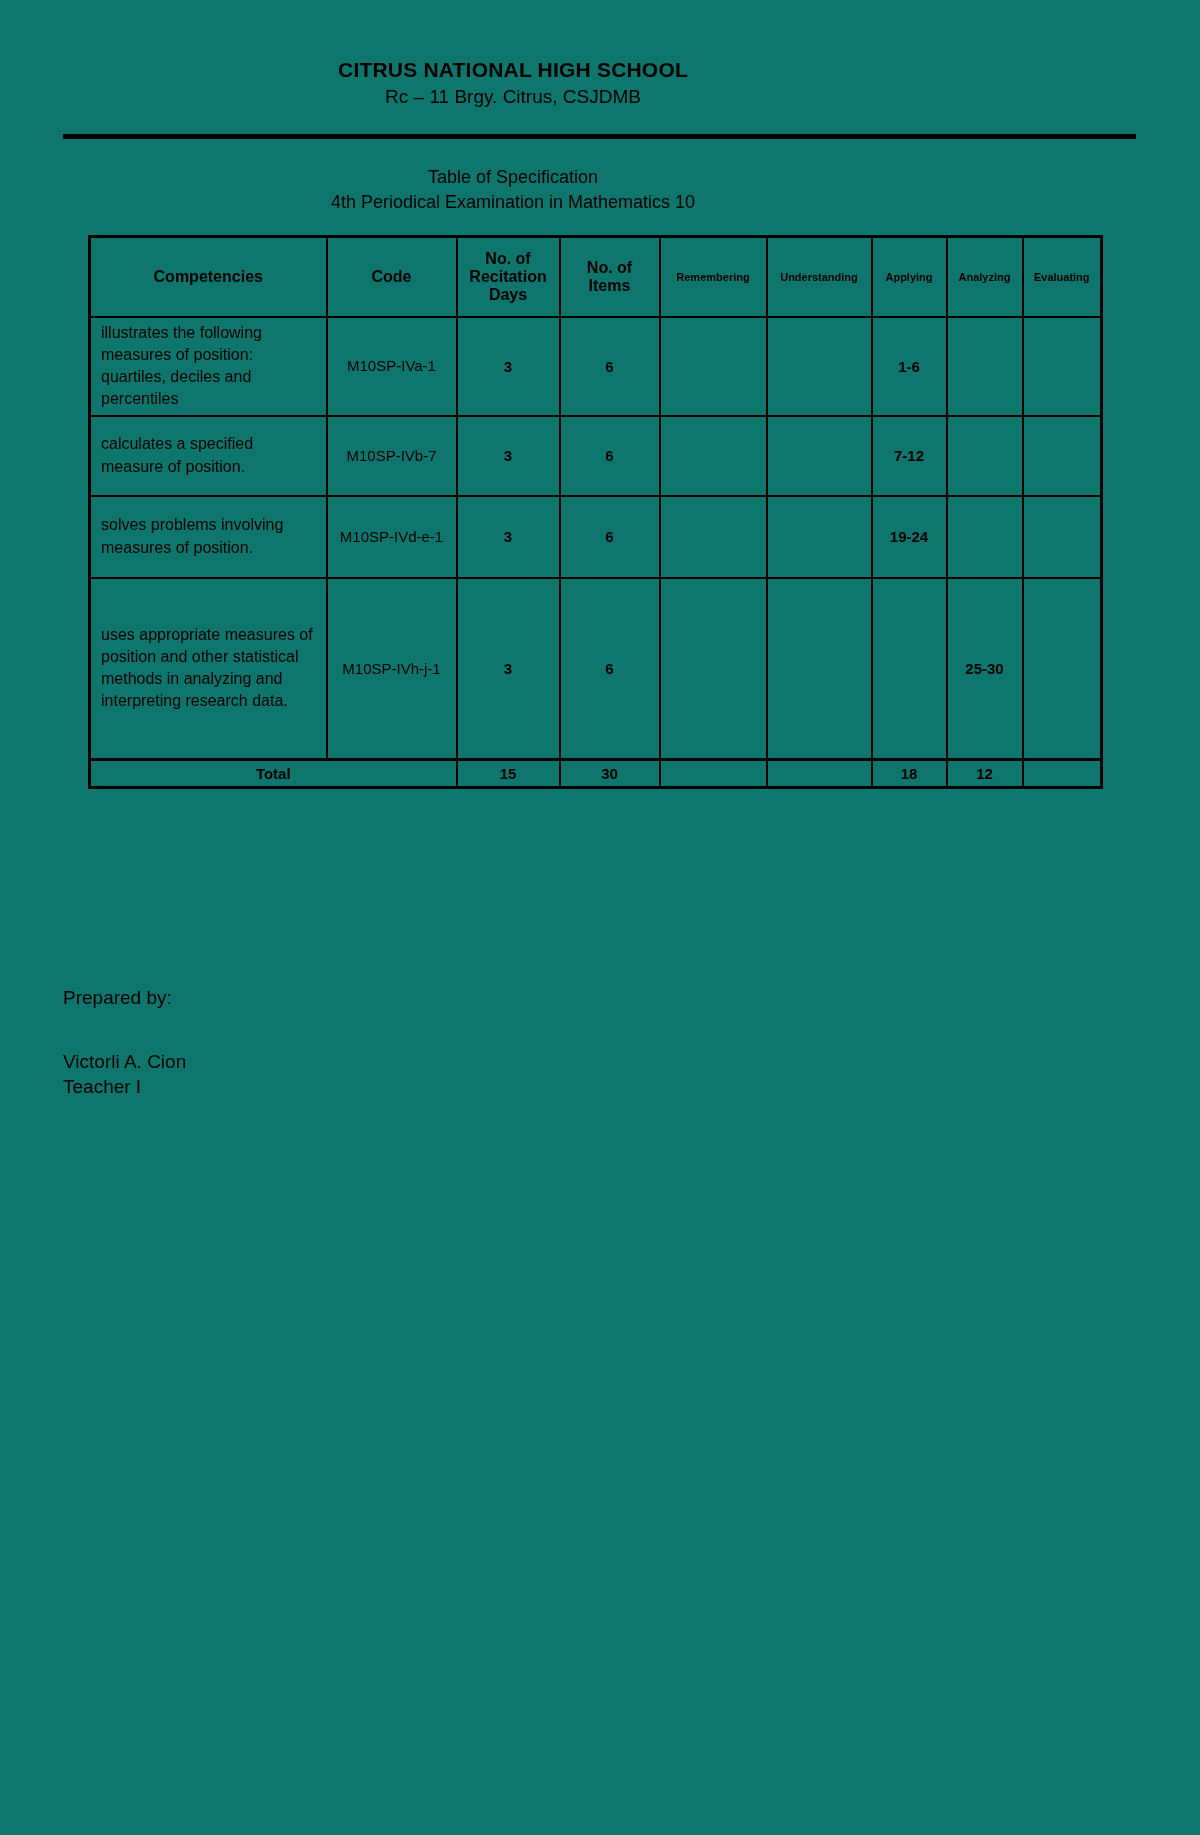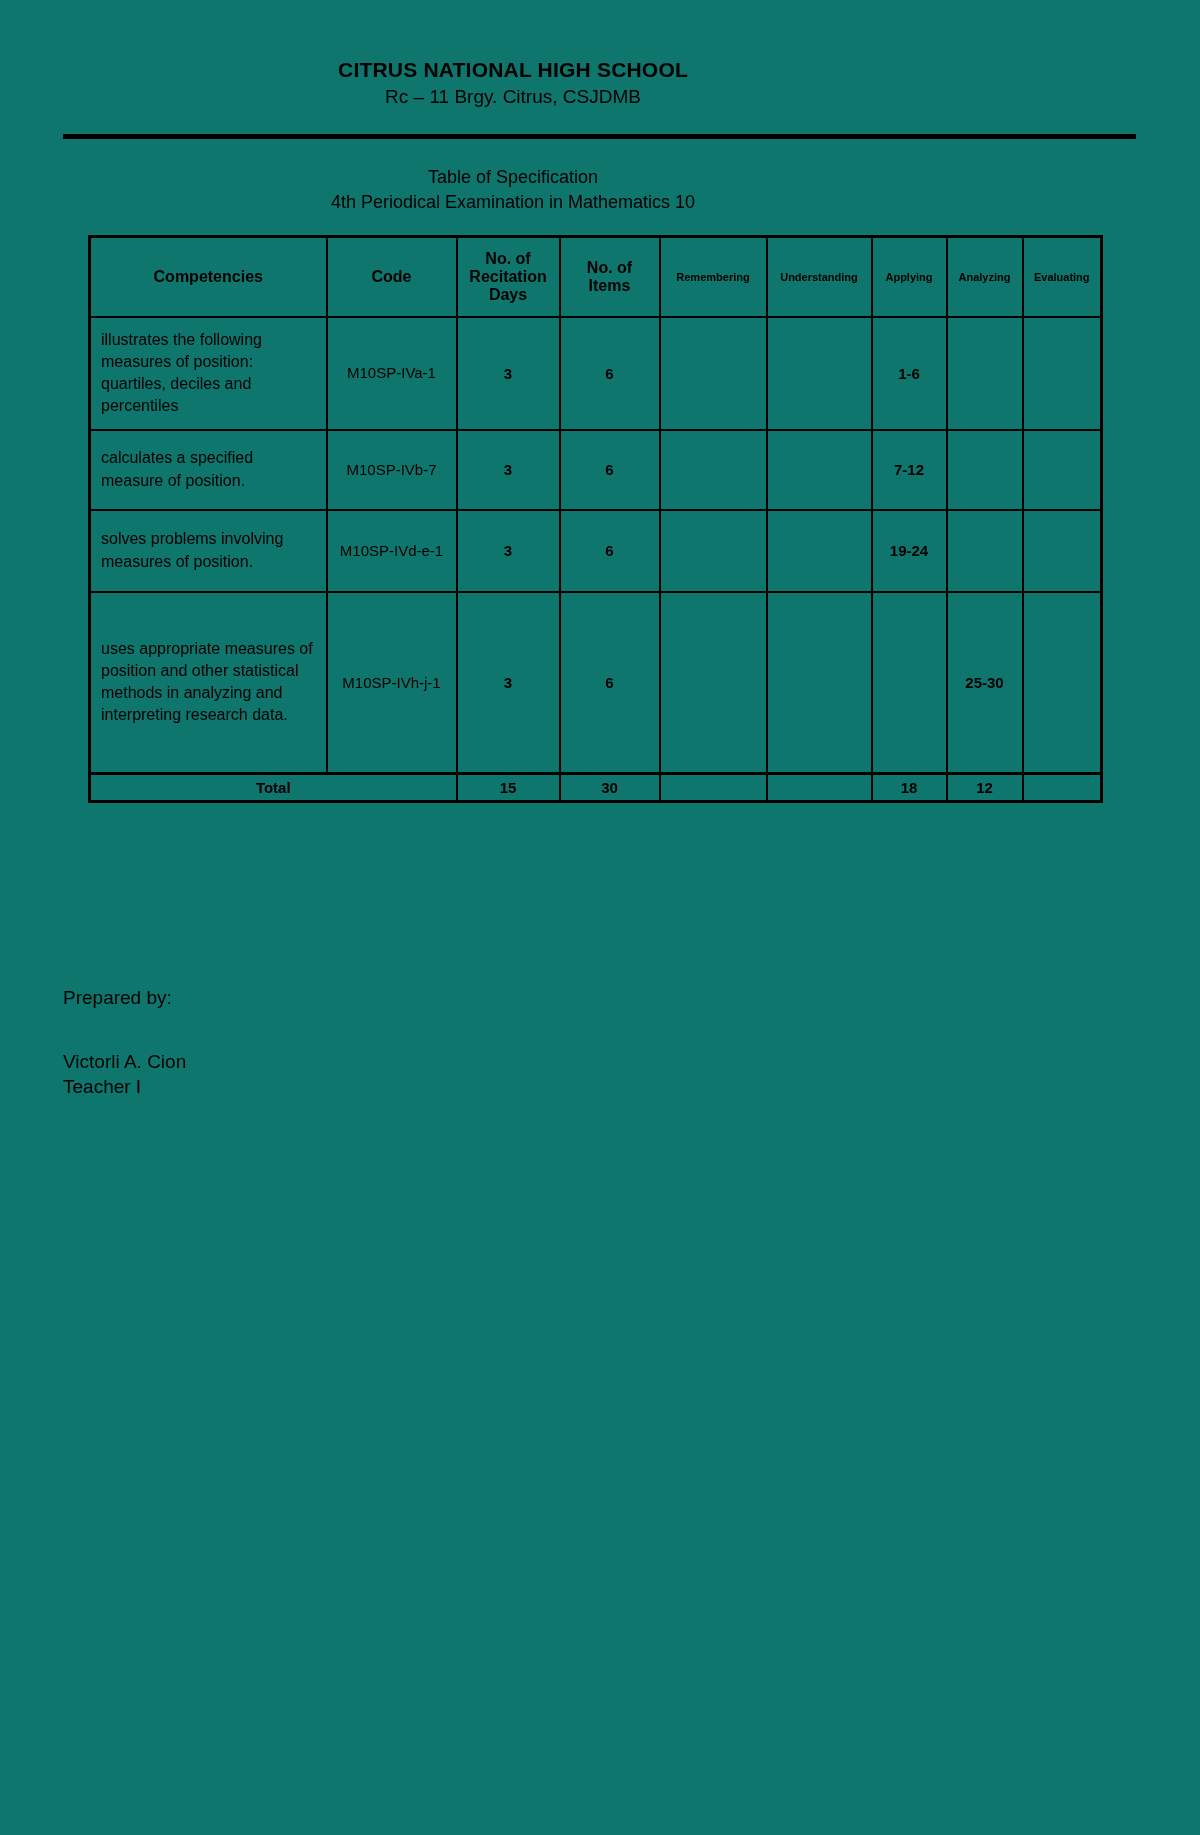--- a/index.html
+++ b/index.html
@@ -73,21 +73,21 @@
     text-align: center;
     padding: 8px 6px;
     line-height: 1.3;
   }
   td.cell-num, td.cell-range {
     font-size: 15px;
     font-weight: bold;
     text-align: center;
   }
   tr.header-row th { height: 80px; padding: 4px; }
-  tr.row-1 td { height: 113px; }
+  tr.row-1 td { height: 99px; }
   tr.row-2 td { height: 80px; }
   tr.row-3 td { height: 56px; }
   tr.row-4 td { height: 82px; }
   tr.row-5 td { height: 182px; }
   tr.total-row td {
     height: 28px;
     font-size: 15px;
     font-weight: bold;
     text-align: center;
     border-top: 3px solid #000000;

